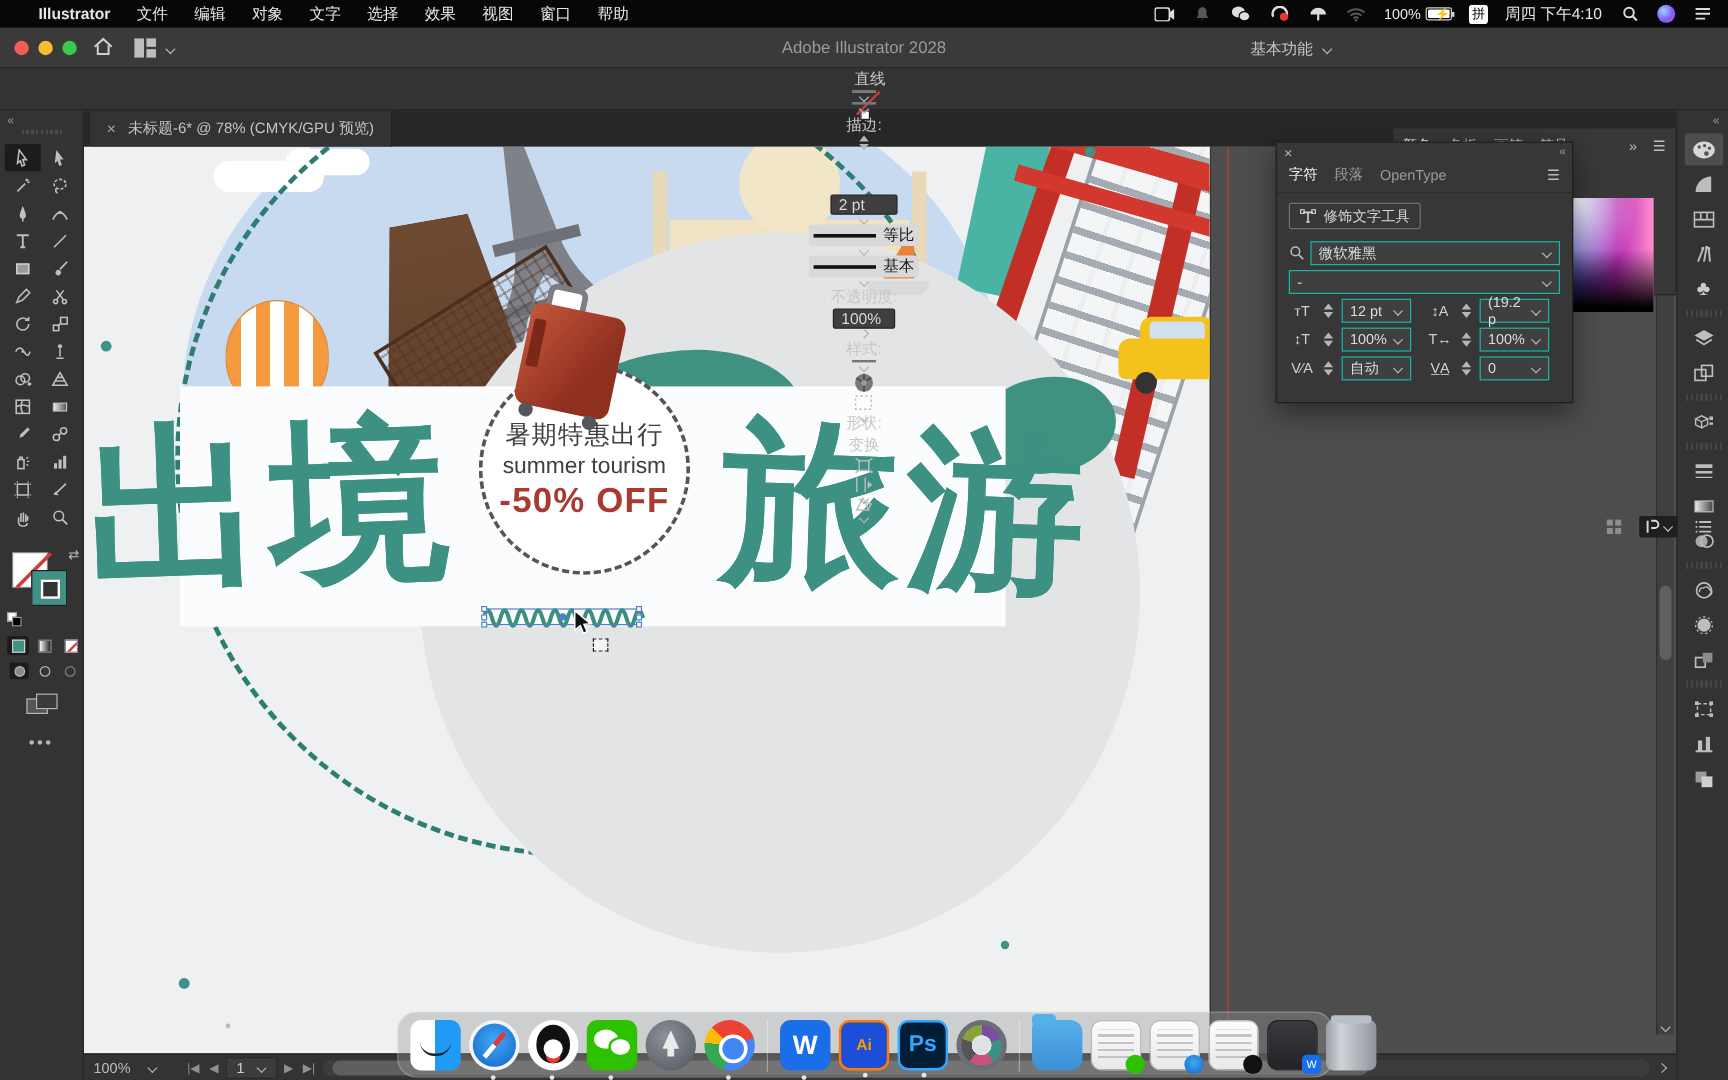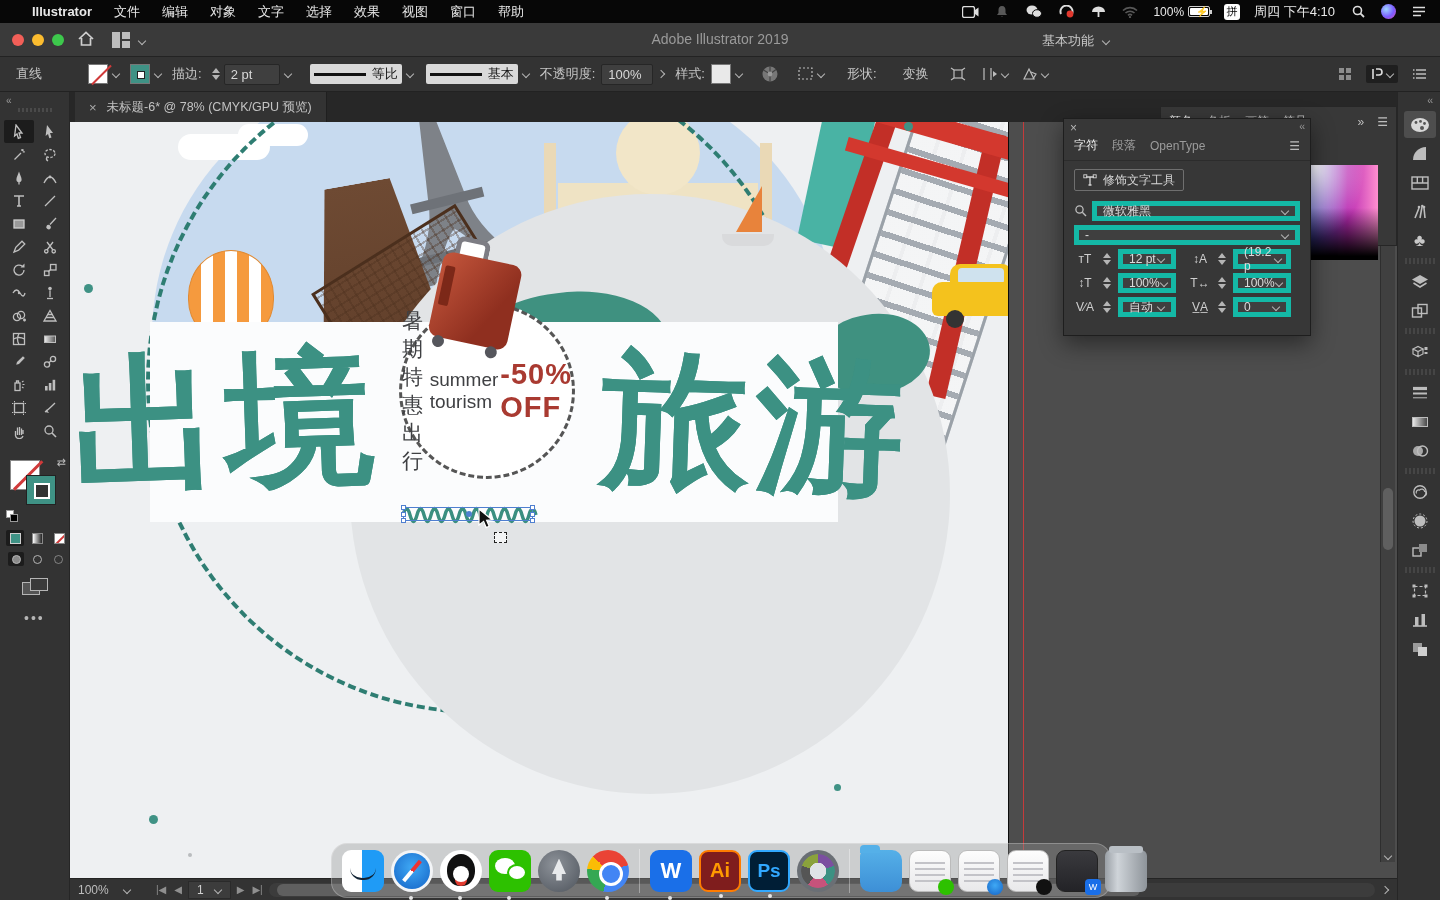--- a/index.html
+++ b/index.html
@@ -44,21 +44,21 @@
   .chev::before { content:""; position:absolute; left:1px; top:1px; width:5px; height:5px;
     border-right:1.6px solid #b5b5b5; border-bottom:1.6px solid #b5b5b5; transform:rotate(45deg); }
   .chev.r::before { transform:rotate(-45deg); }
   .stepper { display:inline-flex; flex-direction:column; gap:2px; margin:0 4px; }
   .stepper i { width:0; height:0; border-left:4px solid transparent; border-right:4px solid transparent; }
   .stepper i.up { border-bottom:5px solid #b5b5b5; }
   .stepper i.dn { border-top:5px solid #b5b5b5; }
 
   
   #controlbar { position:absolute; left:0; top:57px; width:1440px; height:35px; background:#333333;
-    border-bottom:1px solid #222; display:flex; align-items:center; color:#c7c7c7; font-size:13px; z-index:45; }
+    border-bottom:1px solid #222; display:flex; align-items:center; color:#c7c7c7; font-size:13px; z-index:45;flex-direction:column; }
   #controlbar .lbl { margin:0 6px; white-space:nowrap; }
   .swatch { width:20px; height:20px; border:1px solid #777; position:relative; background:#fff; }
   .swatch.none::after { content:""; position:absolute; left:-1px; top:9px; width:27px; height:2px; background:#d03a3a; transform:rotate(-45deg); }
   .swatch.stroke-teal { background:#3f9285; }
   .swatch.stroke-teal::after { content:""; position:absolute; left:6px; top:6px; width:6px; height:6px; background:#fff; border:1px solid #222; }
   .field { background:#3f3f3f; border:1px solid #262626; border-radius:2px; height:21px; display:inline-flex;
     align-items:center; padding:0 6px; color:#d8d8d8; }
   .chevbox { width:16px; height:21px; display:inline-flex; align-items:center; justify-content:center; }
   .profile-widget { background:#d9d9d9; color:#161616; height:20px; display:inline-flex; align-items:center; gap:6px;
     padding:0 4px; border-radius:2px; }
@@ -153,21 +153,21 @@
   .taxi .cab { position:absolute; left:18px; top:0; width:62px; height:26px; background:#f4c21d; border-radius:10px 10px 0 0; }
   .taxi .win { position:absolute; left:26px; top:4px; width:46px; height:16px; background:#cfe2ee; border-radius:4px; }
   .taxi .wheel { position:absolute; top:46px; width:18px; height:18px; border-radius:50%; background:#333; }
   .taxi .w1 { left:14px; } .taxi .w2 { left:76px; }
   .whiteband { position:absolute; left:80px; top:200px; width:688px; height:200px; background:#fbfcfd; }
   .headline { position:absolute; color:#3c9183; font-weight:900; font-size:148px; line-height:1;
     letter-spacing:6px; transform:rotate(-2deg); text-shadow:0 0 0 #3c9183; }
   .headline.left { left:2px; top:226px; }
   .headline.right { left:532px; top:228px; transform:rotate(2deg); }
   .badge { position:absolute; left:329px; top:181px; width:176px; height:176px; border-radius:50%;
-    background:#fff; border:3px dashed #555; display:flex; flex-direction:row; align-items:center; justify-content:center; gap:2px; }
+    background:#fff; border:3px dashed #555; display:flex; flex-direction:column; align-items:center; justify-content:center; gap:2px; }
   .badge .l1 { font-size:21px; color:#3f4043; letter-spacing:1px; }
   .badge .l2 { font-size:19px; color:#3f4043; }
   .badge .l3 { font-size:29px; color:#a93a31; font-weight:bold; letter-spacing:1px; }
   .suitcase { position:absolute; left:360px; top:122px; width:92px; height:106px; transform:rotate(12deg); }
   .suitcase .shell { position:absolute; left:6px; top:14px; width:80px; height:86px; border-radius:10px;
     background:linear-gradient(120deg,#c4563c,#8f2f1f 70%); }
   .suitcase .handle { position:absolute; left:16px; top:-4px; width:34px; height:22px; border:5px solid #7d7d84; border-bottom:none; border-radius:8px 8px 0 0; }
   .suitcase .latch { position:absolute; left:10px; top:28px; width:10px; height:40px; background:#7c2818; border-radius:2px; }
   .suitcase .wheel { position:absolute; bottom:-4px; width:12px; height:12px; border-radius:50%; background:#55565c; }
   .suitcase .wh1 { left:12px; } .suitcase .wh2 { left:66px; }
@@ -220,21 +220,21 @@
   #charpanel .phead { height:16px; position:relative; }
   #charpanel .phead .x { position:absolute; left:6px; top:2px; color:#b5b5b5; font-size:12px; }
   #charpanel .phead .col { position:absolute; right:6px; top:2px; color:#9a9a9a; font-size:10px; letter-spacing:-1px; }
   #charpanel .ptabs { display:flex; gap:14px; padding:2px 10px 6px; align-items:center; border-bottom:1px solid #2c2c2c; }
   #charpanel .ptabs .t { color:#9b9b9b; }
   #charpanel .ptabs .t.on { color:#f0f0f0; }
   #charpanel .ptabs .menu { margin-left:auto; color:#bbb; }
   .touchbtn { margin:8px 10px 6px; height:22px; border:1px solid #6f6f6f; border-radius:2px; display:inline-flex;
     align-items:center; gap:6px; padding:0 8px; color:#d5d5d5; }
   .prow { display:flex; align-items:center; margin:4px 10px; gap:4px; }
-  .pfield { flex:1; background:#3f3f3f; border:5px solid #14b8a6; height:20px; display:flex; align-items:center;
+  .pfield { flex:1; background:#3f3f3f; border:1px solid #14b8a6; height:20px; display:flex; align-items:center;
     padding:0 6px; color:#dcdcdc; }
   .pfield .cv { margin-left:auto; }
   .half { display:flex; align-items:center; gap:3px; width:112px; }
   .half .pfield { width:58px; flex:initial; }
   .picon { width:22px; text-align:center; color:#cfcfcf; font-size:12px; white-space:nowrap; }
 
   
   #dock { position:absolute; left:331px; top:843px; width:780px; height:55px; border-radius:16px;
     background:rgba(150,150,150,.38); border:1px solid rgba(255,255,255,.25);
     display:flex; align-items:center; gap:7px; padding:0 10px; z-index:70; }
@@ -252,21 +252,21 @@
   .dk.qq::after { content:""; position:absolute; left:13px; top:16px; width:16px; height:16px; border-radius:50%; background:#fff; box-shadow:0 6px 0 -2px #e23b30; }
   .dk.wechat { background:#2dc100; }
   .dk.wechat::before { content:""; position:absolute; left:6px; top:8px; width:20px; height:16px; border-radius:50%; background:#fff; }
   .dk.wechat::after { content:""; position:absolute; left:20px; top:16px; width:16px; height:13px; border-radius:50%; background:#fff; box-shadow:0 0 0 2px #2dc100; }
   .dk.launchpad { background:radial-gradient(circle at 40% 35%, #8d9299, #4e545c); border-radius:50%; }
   .dk.launchpad::after { content:""; position:absolute; left:14px; top:9px; width:14px; height:22px;
     background:#e8eaec; clip-path:polygon(50% 0,100% 70%,70% 70%,70% 100%,30% 100%,30% 70%,0 70%); }
   .dk.chrome { border-radius:50%; background:conic-gradient(from -45deg, #ea4335 0 33%, #4285f4 33% 66%, #34a853 66% 89%, #fbbc05 89% 100%); }
   .dk.chrome::after { content:""; position:absolute; left:12px; top:12px; width:18px; height:18px; border-radius:50%; background:#4285f4; border:3px solid #fff; }
   .dk.wps { background:#1a6fe8; display:flex; align-items:center; justify-content:center; color:#fff; font-weight:bold; font-size:22px; }
-  .dk.ai { background:#7f1d1d; border:2px solid #ff7c00; display:flex; align-items:center; justify-content:center; color:#ff9a00; font-weight:bold; font-size:20px; }
+  .dk.ai { background:#1d4ed8; border:2px solid #ff7c00; display:flex; align-items:center; justify-content:center; color:#ff9a00; font-weight:bold; font-size:13px; }
   .dk.ps { background:#001e36; border:2px solid #31a8ff; display:flex; align-items:center; justify-content:center; color:#31a8ff; font-weight:bold; font-size:19px; }
   .dk.player { border-radius:50%; background:radial-gradient(circle at 50% 50%, #dfe3e6 30%, #6a6f75 31%); overflow:hidden; }
   .dk.player::after { content:""; position:absolute; inset:4px; border-radius:50%;
     background:conic-gradient(#7b4fa0 0 20%, #3c9183 20% 40%, #c7527b 40% 60%, #555 60% 80%, #8aa23c 80% 100%);
     mask:radial-gradient(circle, transparent 34%, #000 35%); }
   .dk.folder { background:linear-gradient(#55b0e8,#3d8fd6); border-radius:6px 10px 10px 10px; }
   .dk.folder::before { content:""; position:absolute; left:0; top:-5px; width:20px; height:8px; background:#55b0e8; border-radius:4px 4px 0 0; }
   .dk.winthumb { background:linear-gradient(#fdfdfd,#e8e8ea); border:1px solid #bbb; }
   .dk.winthumb .lines { position:absolute; left:5px; top:7px; right:5px; height:26px;
     background:repeating-linear-gradient(#0000 0 4px, #c3c3c8 4px 6px); }
@@ -366,21 +366,21 @@
     <svg width="16" height="15" viewBox="0 0 16 15">
         <path d="M1 8 L8 1.5 L15 8 M3.5 7 V14 H12.5 V7" fill="none" stroke="#cfcfcf" stroke-width="1.7"></path>
       </svg>
   </span>
   <span class="layout-ico">
     <span class="sq" style="left:0;top:0;width:8px;height:16px;"></span>
     <span class="sq" style="left:10px;top:0;width:8px;height:7px;"></span>
     <span class="sq" style="left:10px;top:9px;width:8px;height:7px;"></span>
   </span>
   <span class="chev" style="position:absolute;left:138px;top:14px;"></span>
-  <div class="title">Adobe Illustrator 2019</div>
+  <div class="title">Adobe Illustrator 2028</div>
   <div class="ws-switch">
     <span>基本功能</span>
     <span class="chev"></span>
   </div>
 </div>
 
 <div id="controlbar">
   <span class="lbl" style="margin-left:16px;">直线</span>
   <span style="width:40px;"></span>
   <span class="swatch none"></span>
@@ -390,21 +390,21 @@
   <span style="width:6px;"></span>
   <span class="swatch stroke-teal"></span>
   <span class="chevbox">
       <span class="chev"></span>
     </span>
   <span class="lbl">描边:</span>
   <span class="stepper">
       <i class="up"></i>
       <i class="dn"></i>
     </span>
-  <span class="field" style="width:56px;">2 pt</span>
+  <span class="field" style="width:56px;margin-top:37px;">2 pt</span>
   <span class="chevbox">
       <span class="chev"></span>
     </span>
   <span style="width:14px;"></span>
   <span class="profile-widget">
     <span class="pline"></span>
     <span>等比</span>
   </span>
   <span class="chevbox">
       <span class="chev"></span>

